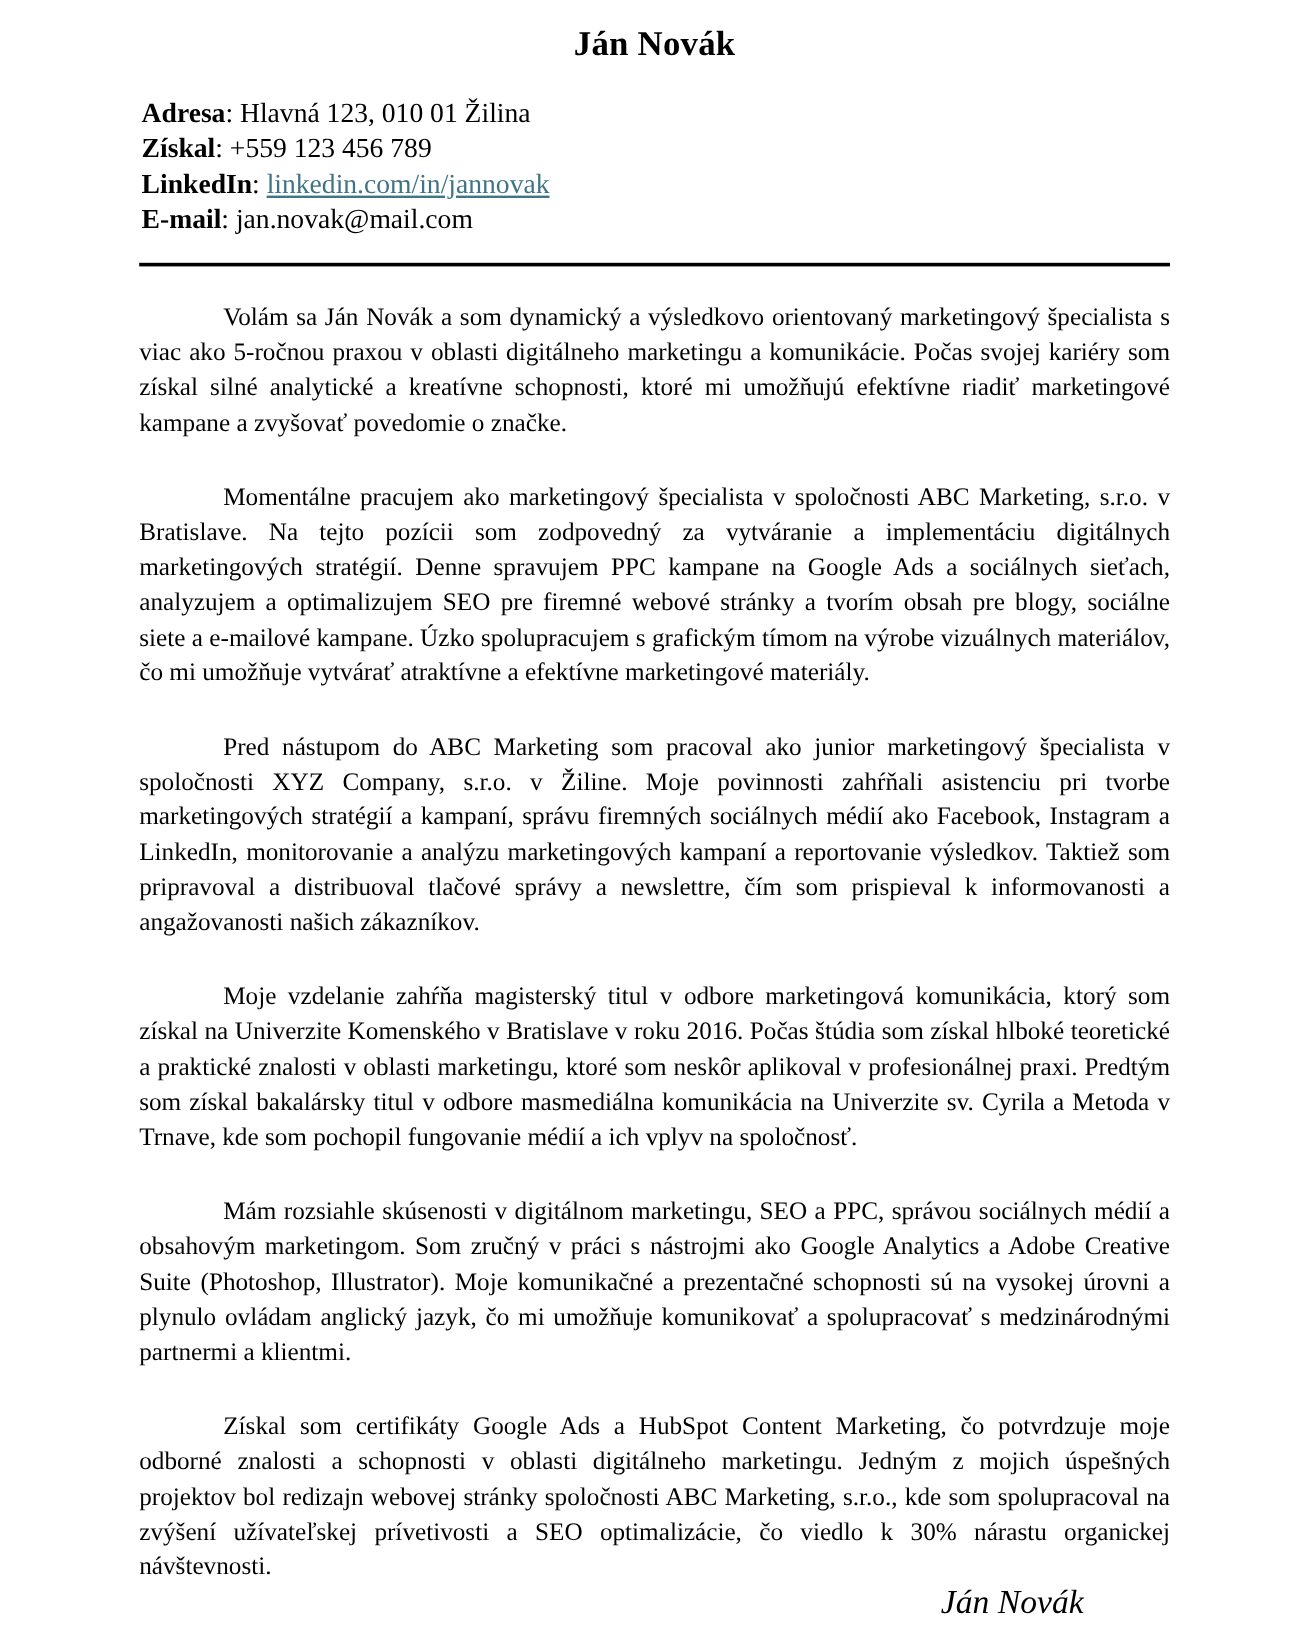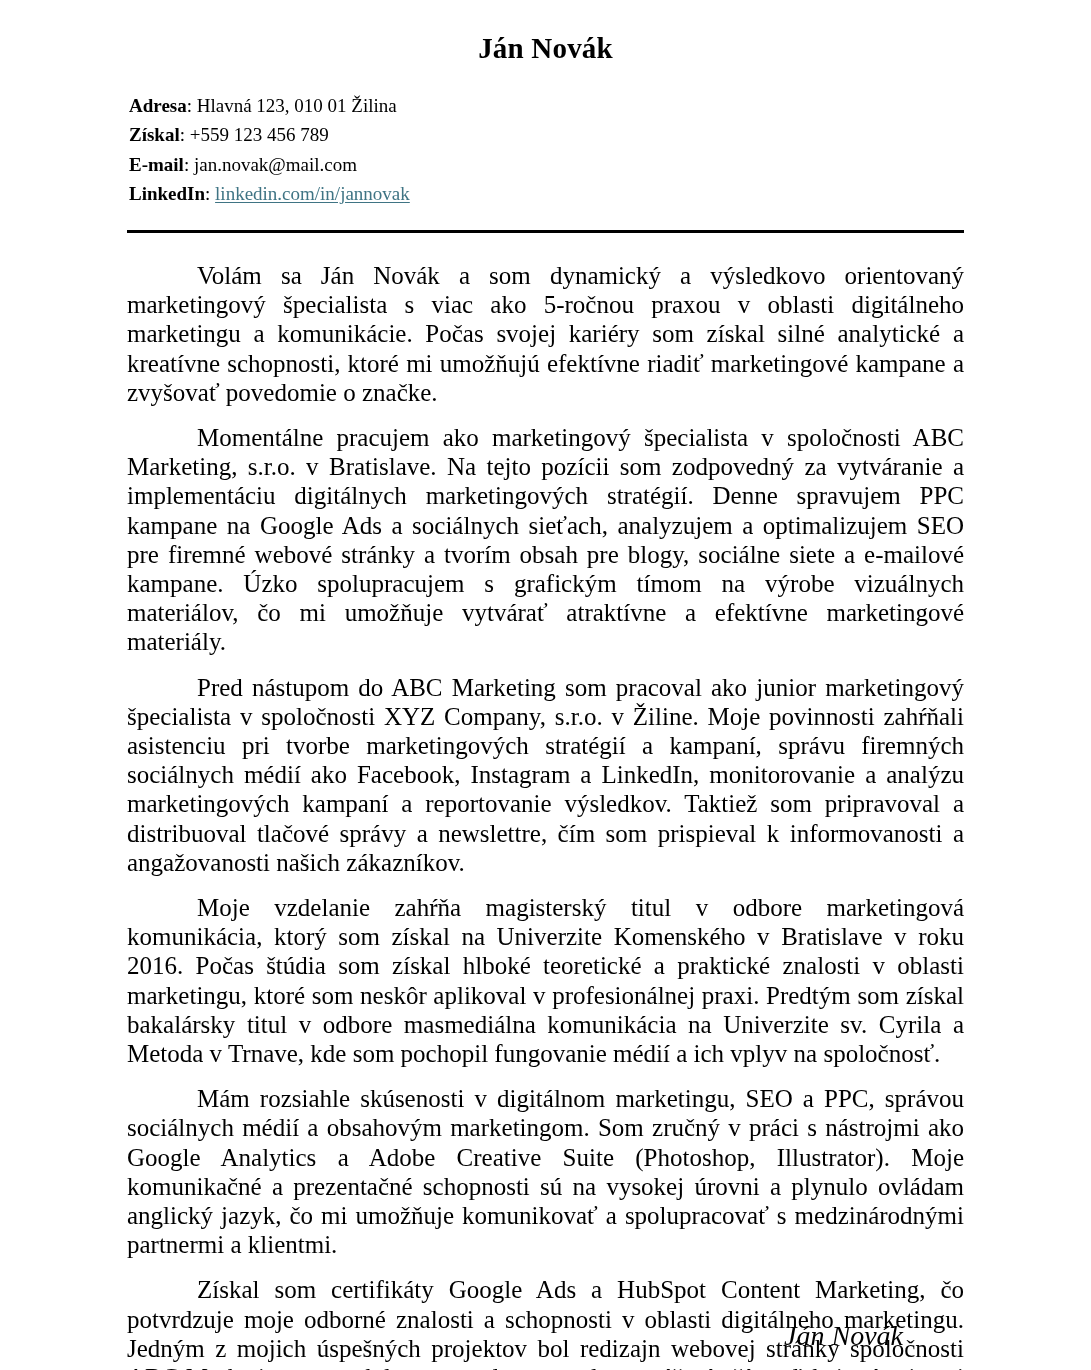--- a/index.html
+++ b/index.html
@@ -17,21 +17,21 @@
     font-family: "Liberation Serif", "DejaVu Serif", serif;
     color: #000000;
     position: relative;
     overflow: hidden;
   }
 
   .page {
     width: 1091px;
     height: 1370px;
     position: relative;
-    padding: 11px;
+    padding: 0;
   }
 
   
   .doc-title {
     text-align: center;
     font-size: 29px;
     font-weight: bold;
     letter-spacing: 0.2px;
     margin: 0;
     padding-top: 22px;
@@ -39,21 +39,21 @@
     line-height: 1.1;
     font-family: "Liberation Serif", "DejaVu Serif", serif;
   }
 
   .contact-block {
     margin: 26px 0 0 0;
     padding: 0 0 0 118px;
   }
 
   .contact-line {
-    font-size: 19px;
+    font-size: 23px;
     line-height: 29.5px;
     white-space: nowrap;
   }
 
   .contact-label {
     font-weight: bold;
   }
 
   .contact-value { }
 
@@ -73,30 +73,30 @@
 
   
   .body-text {
     margin: 0;
     padding: 0 116px 0 116px;
   }
 
   .para {
     text-align: justify;
     text-justify: inter-word;
-    font-size: 25px;
+    font-size: 21px;
     line-height: 29.2px;
     text-indent: 70px;
     margin: 0;
     padding: 0;
     hyphens: none;
   }
 
   .para + .para {
-    margin-top: 16px;
+    margin-top: 33px;
   }
 
   .para.first {
     margin-top: 28px;
   }
 
   
   .signature-area {
     position: absolute;
     left: 0;
@@ -126,25 +126,25 @@
 
     <div class="contact-line">
       <span class="contact-label">Adresa</span><span class="contact-sep">: </span><span class="contact-value">Hlavná 123, 010 01 Žilina</span>
     </div>
 
     <div class="contact-line">
       <span class="contact-label">Získal</span><span class="contact-sep">: </span><span class="contact-value">+559 123 456 789</span>
     </div>
 
     <div class="contact-line">
-      <span class="contact-label">E-mail</span><span class="contact-sep">: </span><span class="contact-value">jan.novak@mail.com</span>
+      <span class="contact-label">LinkedIn</span><span class="contact-sep">: </span><a class="contact-link" href="#">linkedin.com/in/jannovak</a>
     </div>
 
     <div class="contact-line">
-      <span class="contact-label">LinkedIn</span><span class="contact-sep">: </span><a class="contact-link" href="#">linkedin.com/in/jannovak</a>
+      <span class="contact-label">E-mail</span><span class="contact-sep">: </span><span class="contact-value">jan.novak@mail.com</span>
     </div>
 
   </div>
 
   <hr class="divider">
 
   <div class="body-text">
     <p class="para first">Volám sa Ján Novák a som dynamický a výsledkovo orientovaný marketingový špecialista s viac ako 5-ročnou praxou v oblasti digitálneho marketingu a komunikácie. Počas svojej kariéry som získal silné analytické a kreatívne schopnosti, ktoré mi umožňujú efektívne riadiť marketingové kampane a zvyšovať povedomie o značke.</p>
     <p class="para">Momentálne pracujem ako marketingový špecialista v spoločnosti ABC Marketing, s.r.o. v Bratislave. Na tejto pozícii som zodpovedný za vytváranie a implementáciu digitálnych marketingových stratégií. Denne spravujem PPC kampane na Google Ads a sociálnych sieťach, analyzujem a optimalizujem SEO pre firemné webové stránky a tvorím obsah pre blogy, sociálne siete a e-mailové kampane. Úzko spolupracujem s grafickým tímom na výrobe vizuálnych materiálov, čo mi umožňuje vytvárať atraktívne a efektívne marketingové materiály.</p>
     <p class="para">Pred nástupom do ABC Marketing som pracoval ako junior marketingový špecialista v spoločnosti XYZ Company, s.r.o. v Žiline. Moje povinnosti zahŕňali asistenciu pri tvorbe marketingových stratégií a kampaní, správu firemných sociálnych médií ako Facebook, Instagram a LinkedIn, monitorovanie a analýzu marketingových kampaní a reportovanie výsledkov. Taktiež som pripravoval a distribuoval tlačové správy a newslettre, čím som prispieval k informovanosti a angažovanosti našich zákazníkov.</p>

